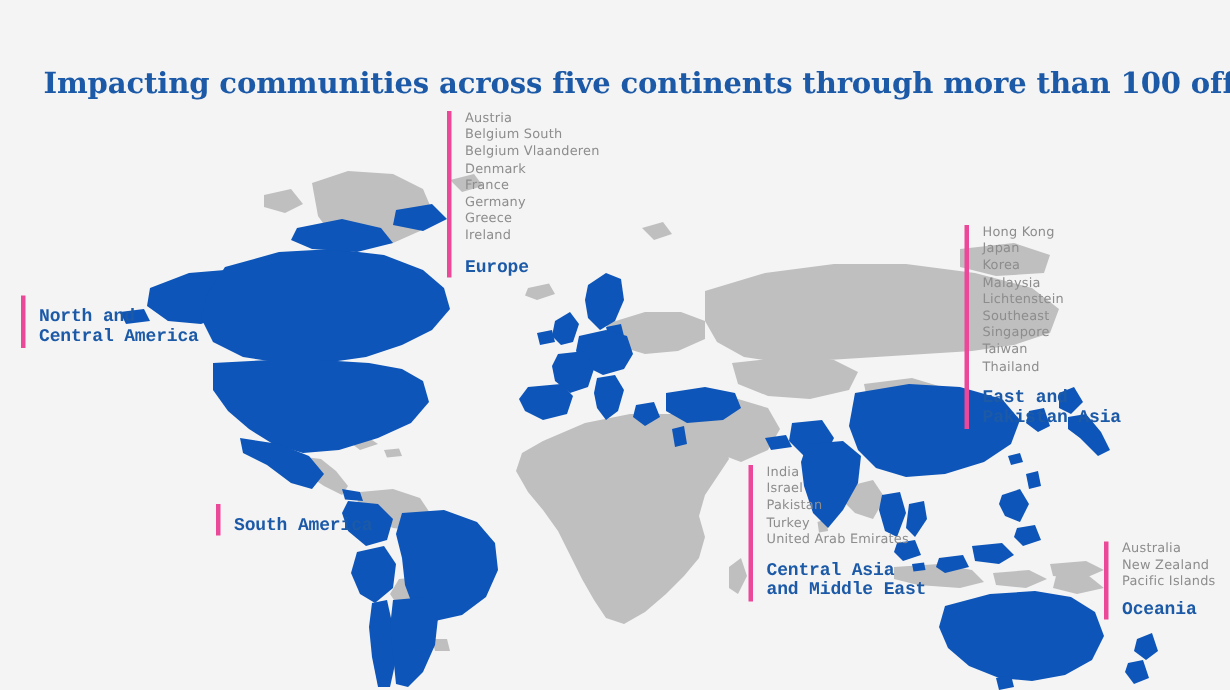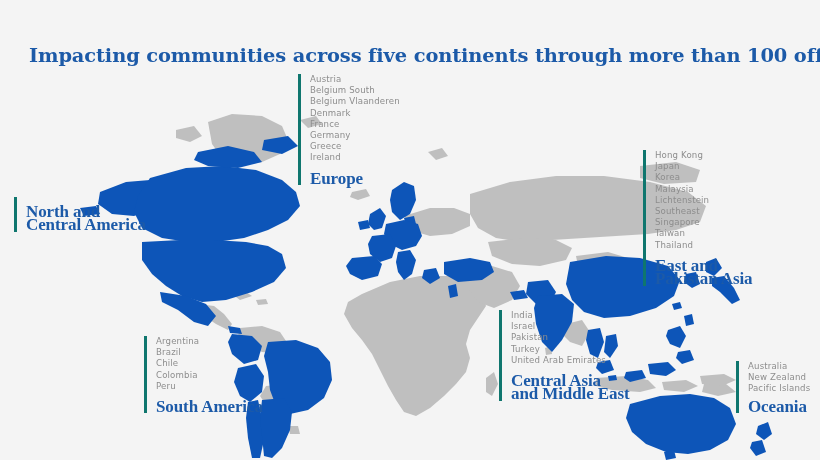--- a/index.html
+++ b/index.html
@@ -41,21 +41,21 @@
     top: 96px;
     width: 820px;
     height: 364px;
   }
   #world-map { display: block; width: 820px; height: 364px; }
 
   
   .region-block {
     position: absolute;
     padding-left: 9px;
-    border-left: 3px solid #0f766e;
+    border-left: 3px solid #ec4899;
     box-sizing: border-box;
   }
   .region-countries {
     margin: 0;
     padding: 0;
     list-style: none;
   }
   .region-countries li {
     font-family: "DejaVu Sans", sans-serif;
     font-size: 8.6px;
@@ -63,23 +63,23 @@
     color: #8d8d8d;
     white-space: nowrap;
     letter-spacing: 0.15px;
   }
   .region-cols {
     display: flex;
     gap: 21px;
   }
   .region-name {
     margin-top: 8px;
-    font-family: Liberation Serif, serif;
+    font-family: Liberation Mono, monospace;
     font-weight: bold;
-    font-size: 17px;
+    font-size: 12px;
     line-height: 13.4px;
     color: #1c5aa8;
     white-space: nowrap;
     letter-spacing: -0.1px;
   }
   .region-name .ln { display: block; }
 
   
   #region-europe        { left: 298px; top: 74px; }
   #region-north-america { left: 14px;  top: 197px; }
@@ -278,29 +278,20 @@
         <li>Thailand</li>
       </ul>
     </div>
     <div class="region-name">
       <span class="ln">East and</span>
       <span class="ln">Pakistan Asia</span>
     </div>
   </div>
 
   <div class="region-block" id="region-south-america">
-    <div class="region-cols">
-      <ul class="region-countries">
-        <li>Argentina</li>
-        <li>Brazil</li>
-        <li>Chile</li>
-        <li>Colombia</li>
-        <li>Peru</li>
-      </ul>
-    </div>
     <div class="region-name">
       <span class="ln">South America</span>
     </div>
   </div>
 
   <div class="region-block" id="region-oceania">
     <div class="region-cols">
       <ul class="region-countries">
         <li>Australia</li>
         <li>New Zealand</li>

